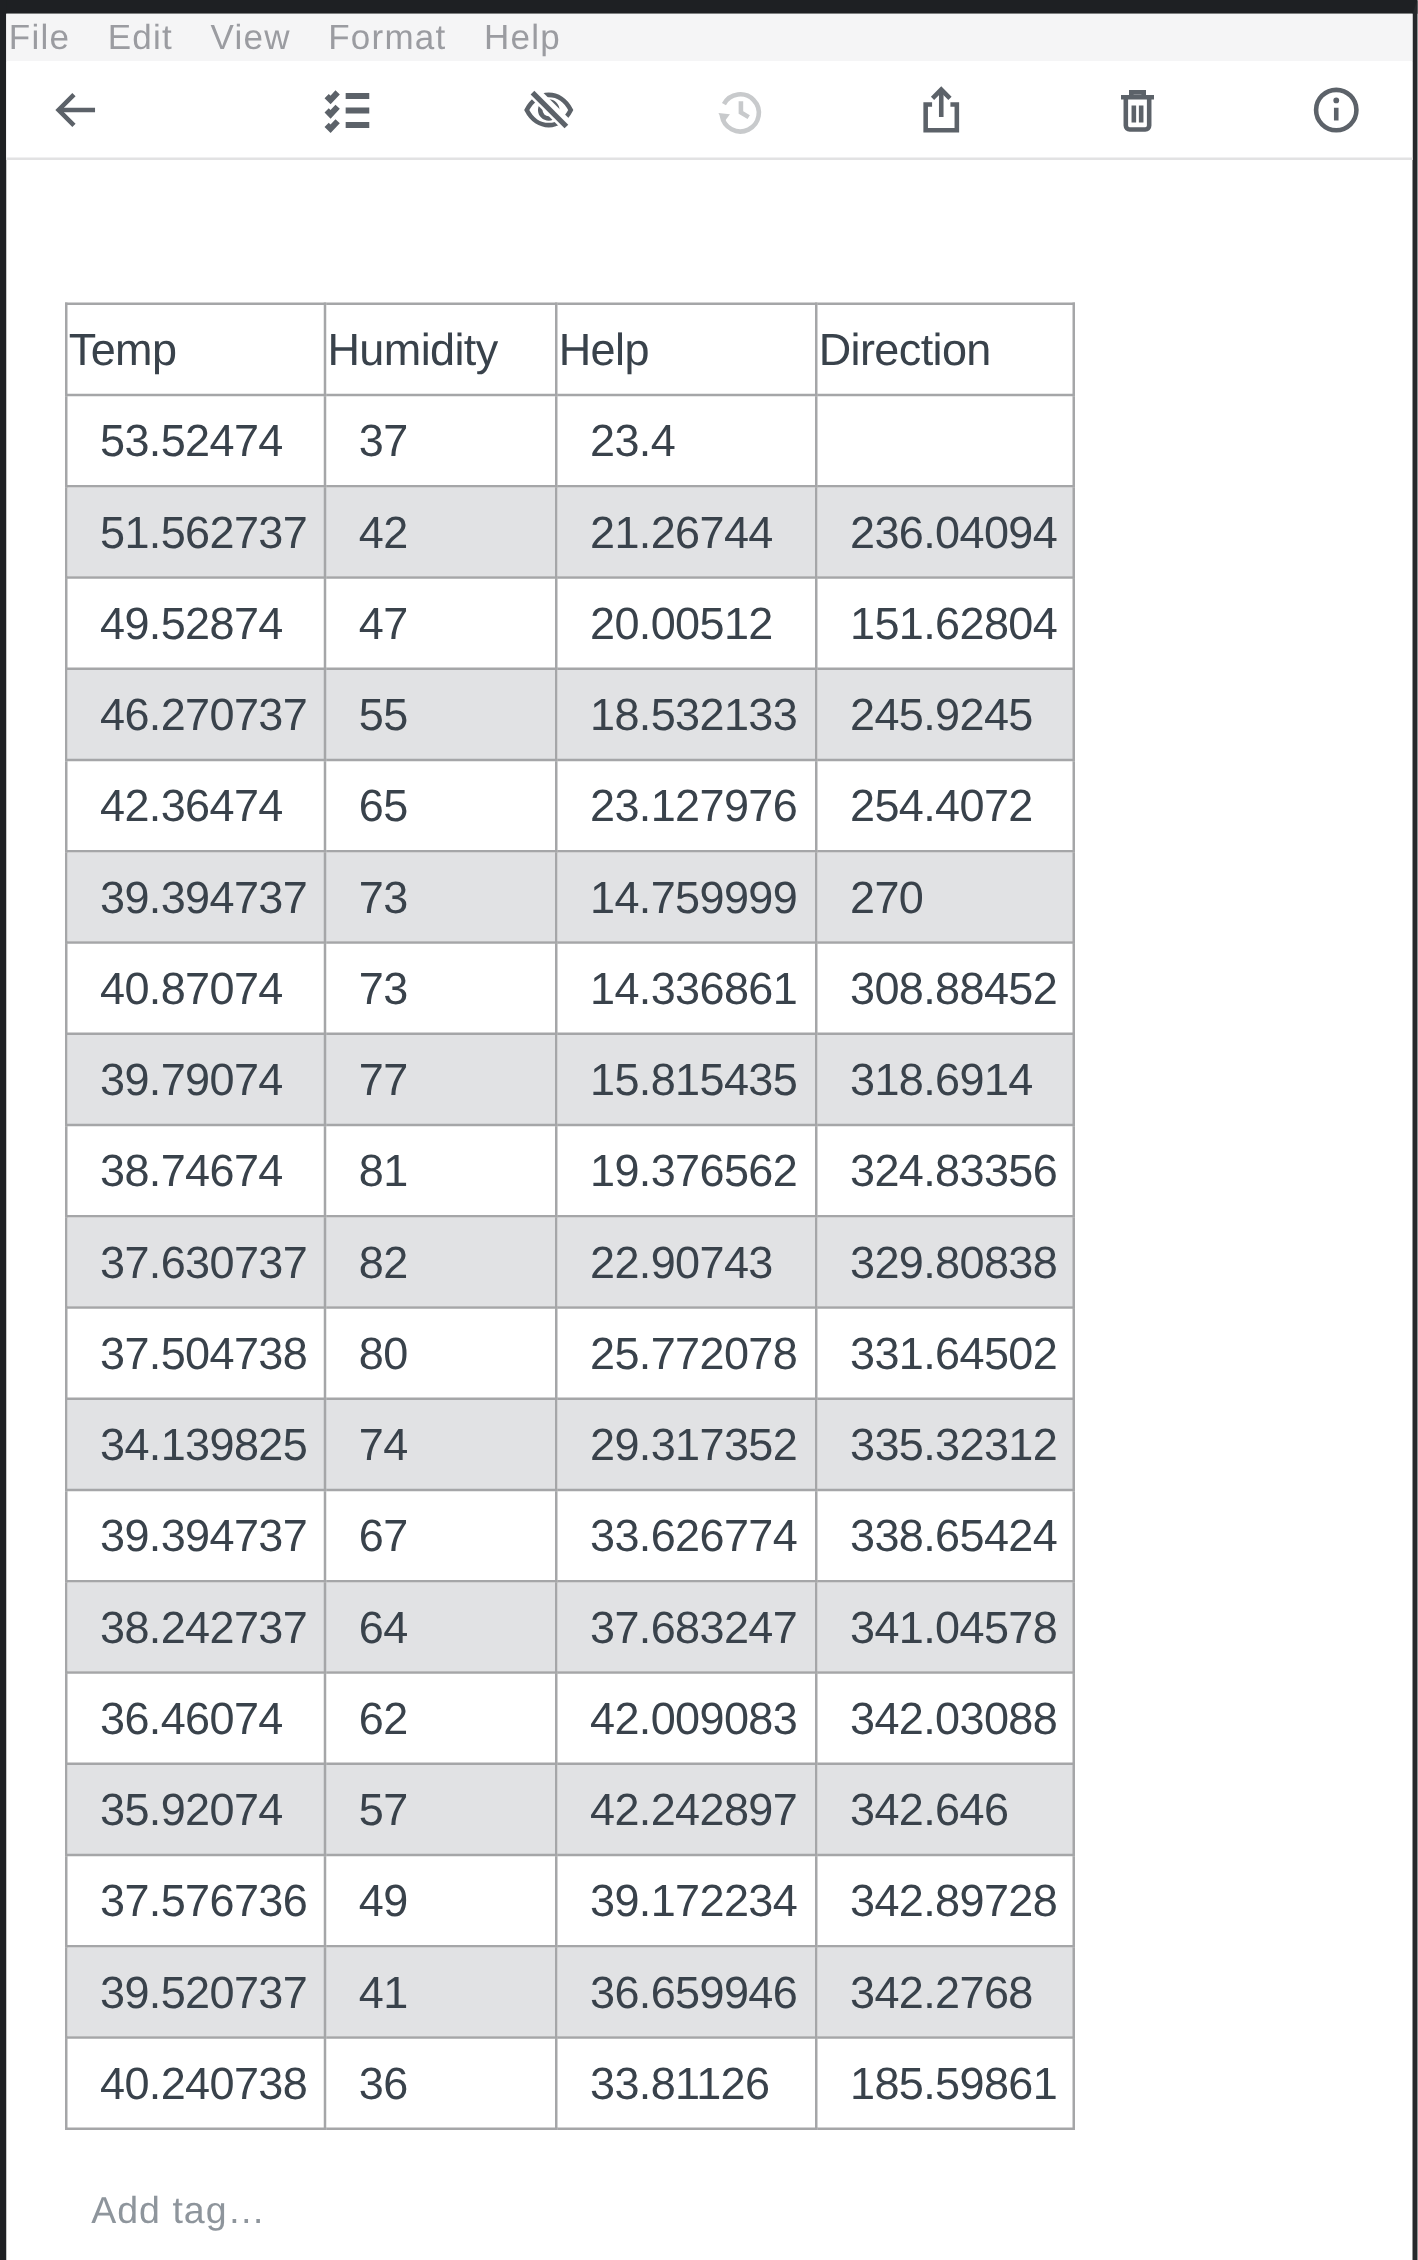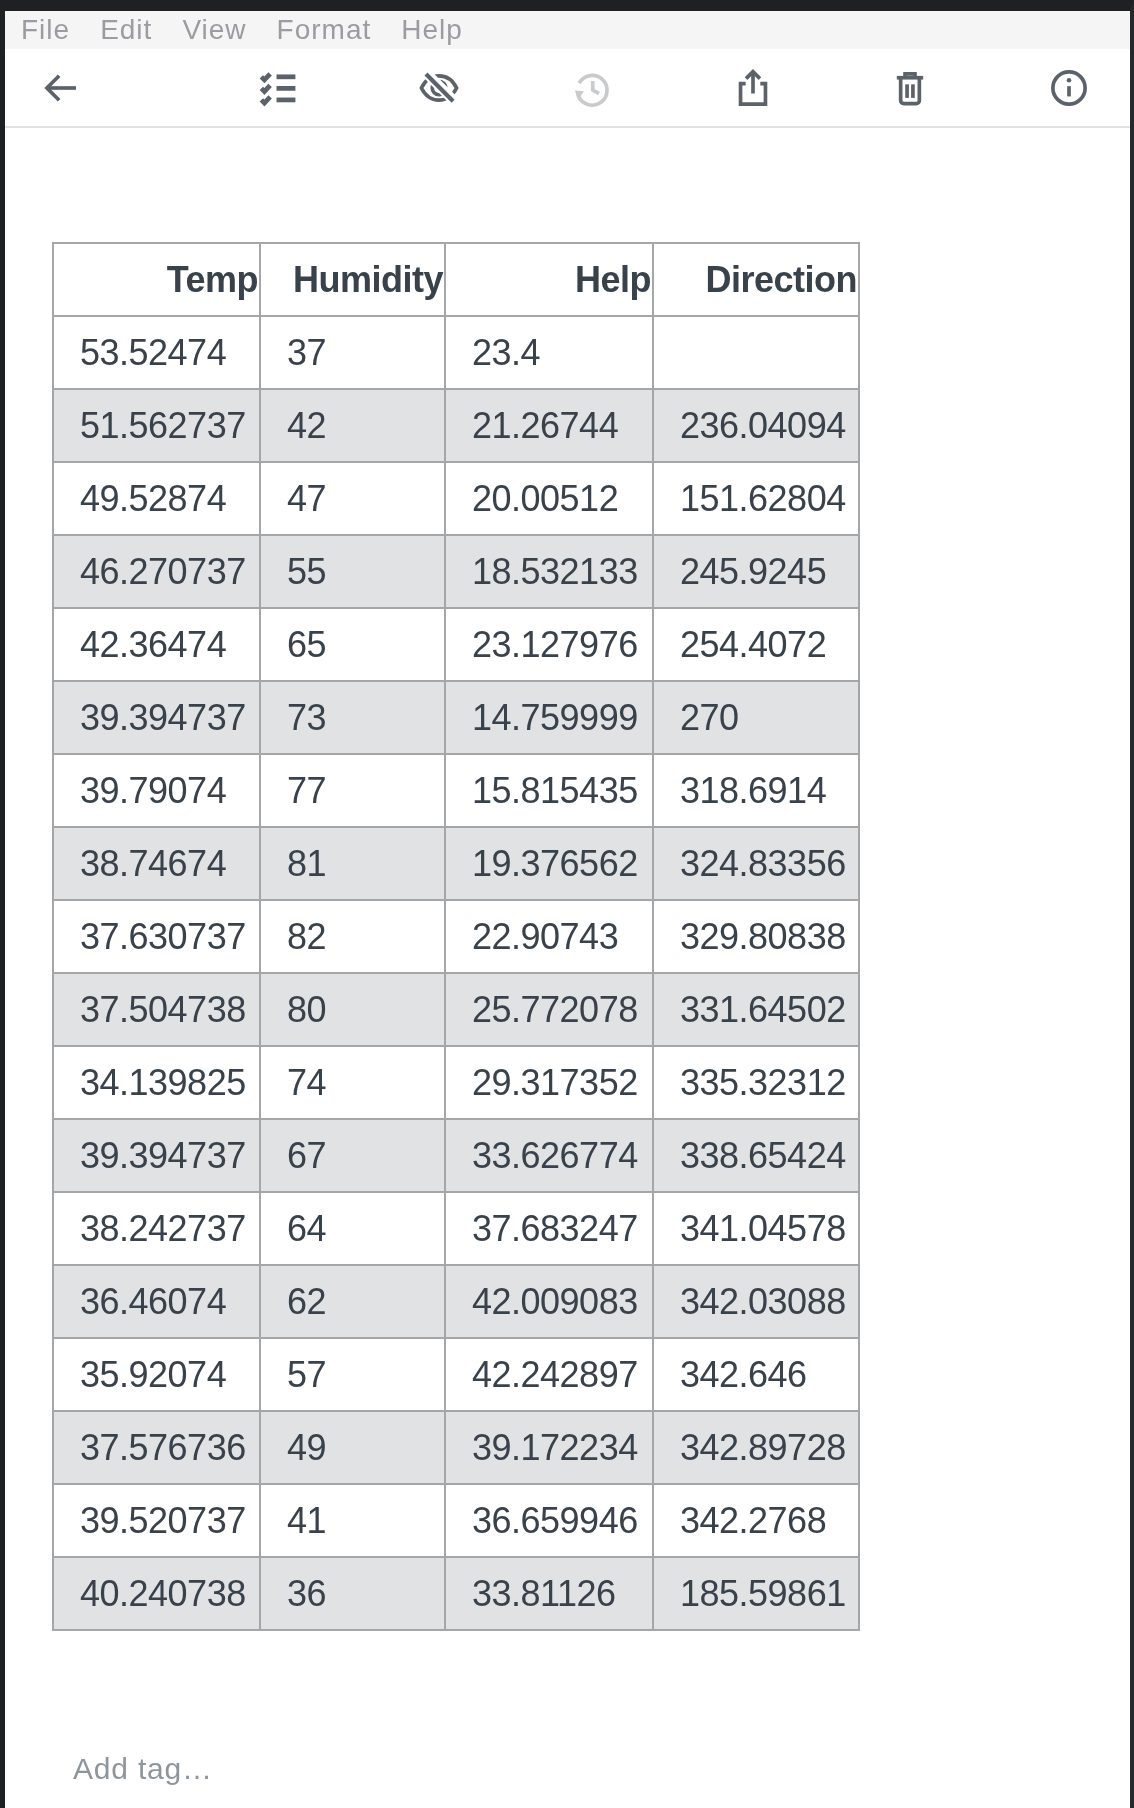--- a/index.html
+++ b/index.html
@@ -8,21 +8,21 @@
     font-family:"Liberation Sans", sans-serif;
     -webkit-font-smoothing:antialiased;
   }
   .window{
     position:absolute;inset:0;box-sizing:border-box;background:#ffffff;
     border-top:11px solid #1e2023;border-left:5px solid #1e2023;border-right:4px solid #26282b;
   }
   
   .menubar{
     height:38px;background:#f5f5f6;display:flex;align-items:center;
-    padding-left:16px;gap:30px;
+    padding-left:2px;gap:30px;
   }
   .menu-item{
     font-size:28px;color:#9b9ca1;letter-spacing:1px;cursor:default;white-space:nowrap;
   }
   
   .toolbar{
     height:77px;background:#ffffff;border-bottom:2px solid #e2e2e3;
     display:flex;align-items:center;
   }
   .tbtn{
@@ -46,21 +46,21 @@
   
   .data-table{
     position:absolute;left:47px;top:231px;
     border-collapse:collapse;table-layout:fixed;width:806px;
     font-size:36px;color:#39424b;letter-spacing:-0.5px;
   }
   .data-table th,.data-table td{
     border:2px solid #a5a6a8;height:73px;box-sizing:border-box;
     overflow:hidden;white-space:nowrap;
   }
-  .data-table th{font-weight:bold;text-align:right;background:#ffffff;}
+  .data-table th{font-weight:normal;text-align:left;background:#ffffff;}
   .data-table td{text-align:left;padding-left:26px;background:#ffffff;}
   .data-table tbody tr:nth-child(even) td{background:#e1e2e4;}
   
   .add-tag{
     position:absolute;left:20px;top:1741px;font-size:30px;color:#8e959c;
     letter-spacing:0.8px;cursor:text;margin-left:48px;
   }
 </style>
 </head>
 <body>
@@ -186,20 +186,26 @@
           <td>23.127976</td>
           <td>254.4072</td>
         </tr>
         <tr>
           <td>39.394737</td>
           <td>73</td>
           <td>14.759999</td>
           <td>270</td>
         </tr>
         <tr>
+          <td>40.87074</td>
+          <td>73</td>
+          <td>14.336861</td>
+          <td>308.88452</td>
+        </tr>
+        <tr>
           <td>39.79074</td>
           <td>77</td>
           <td>15.815435</td>
           <td>318.6914</td>
         </tr>
         <tr>
           <td>38.74674</td>
           <td>81</td>
           <td>19.376562</td>
           <td>324.83356</td>

